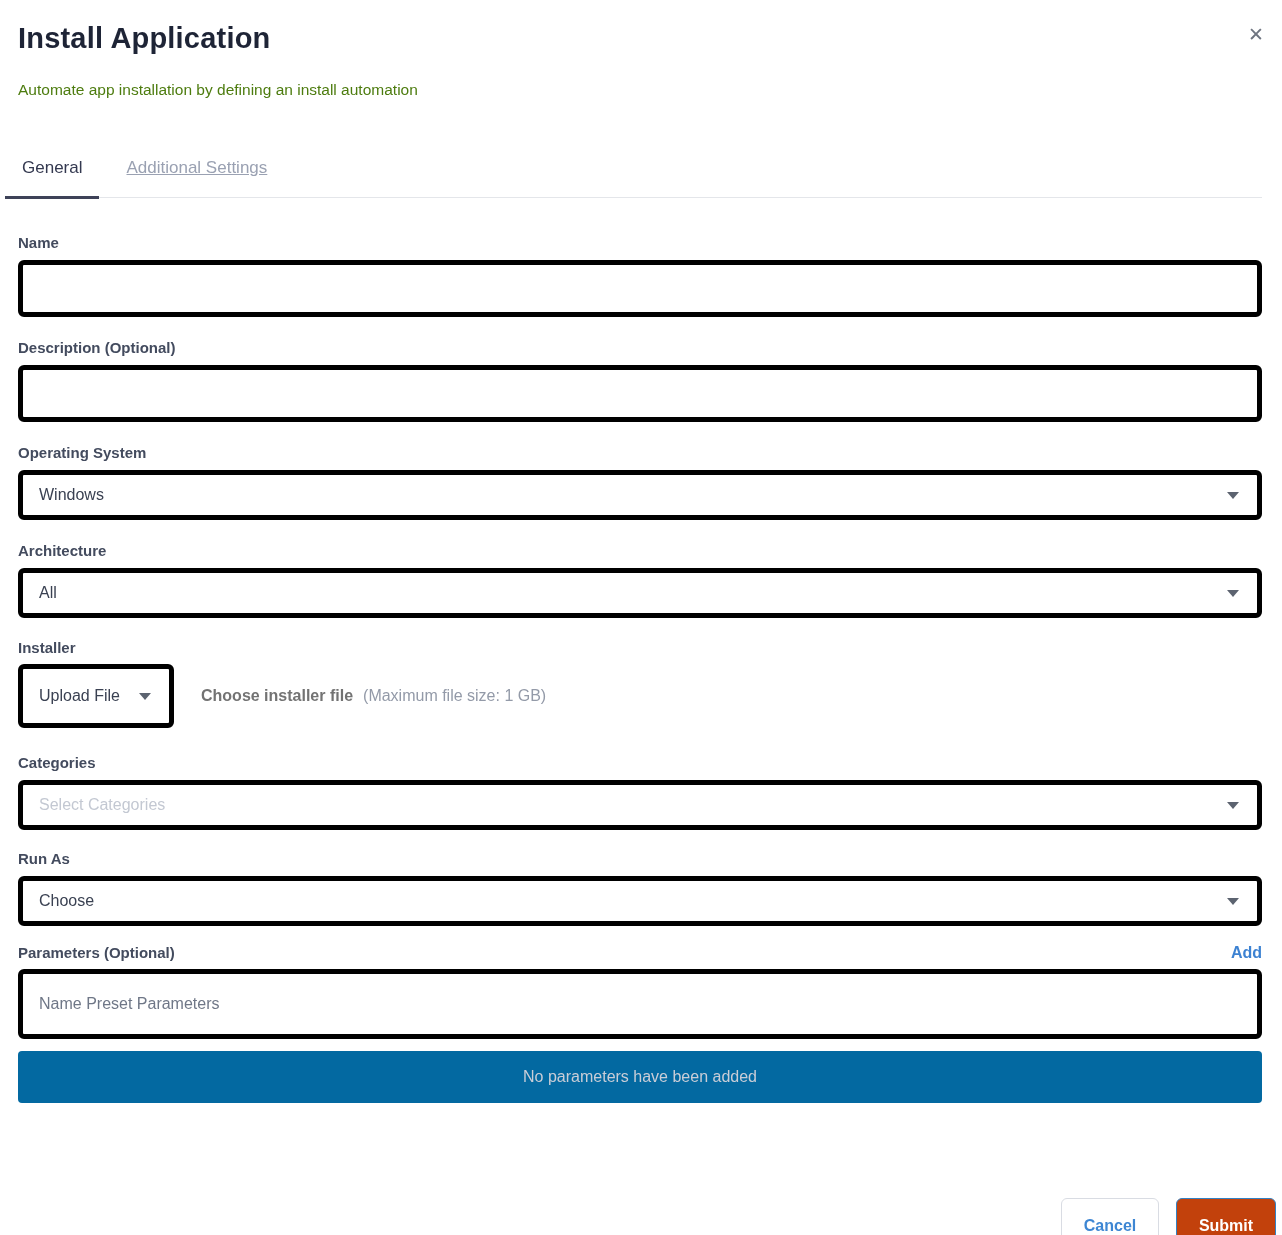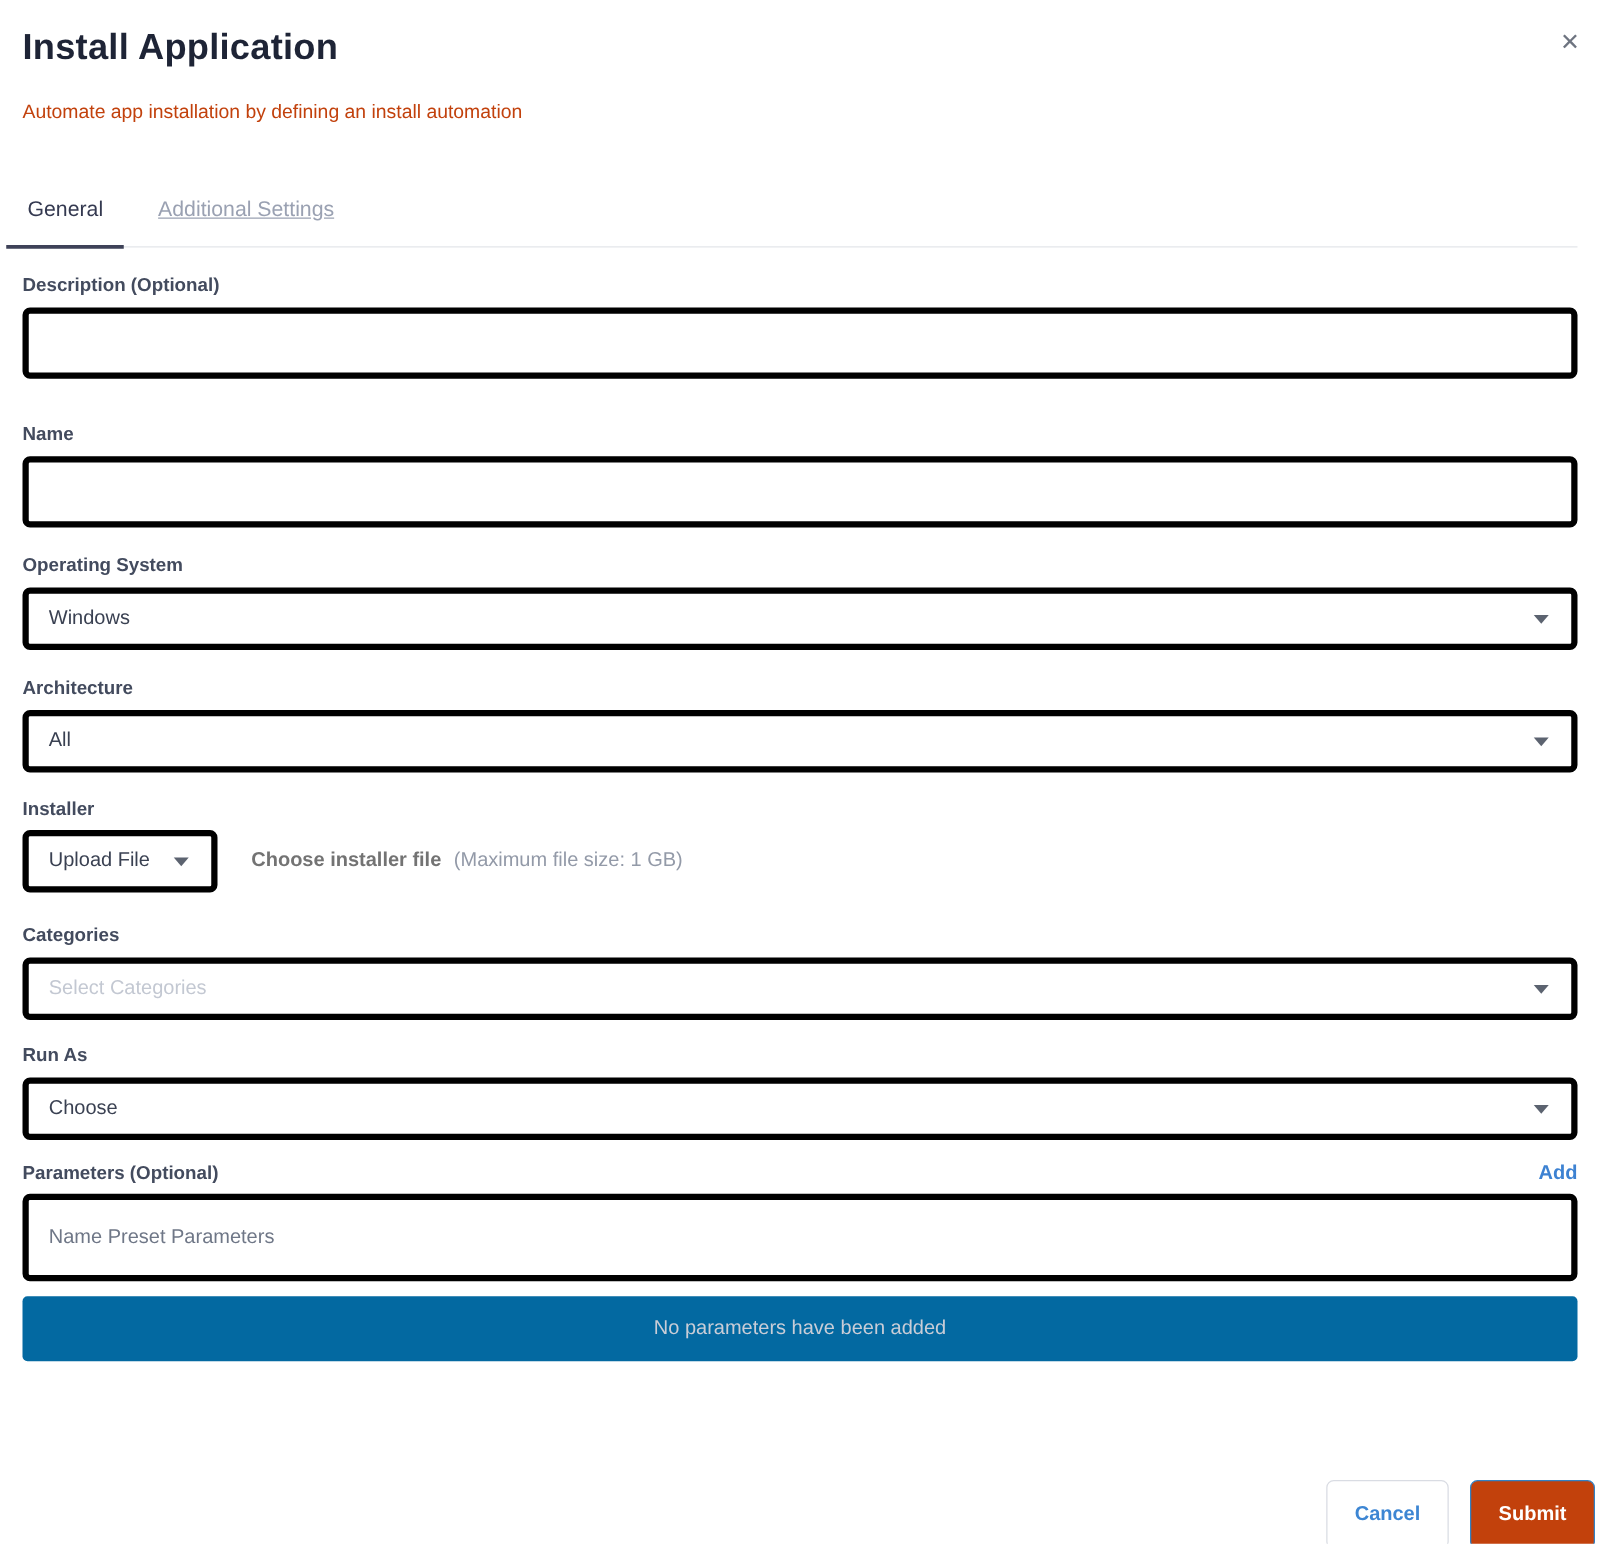--- a/index.html
+++ b/index.html
@@ -2,21 +2,21 @@
 <html><head>
 <meta charset="utf-8">
 <style>
   * { margin: 0; padding: 0; box-sizing: border-box; }
   html, body { width: 1282px; height: 1235px; background: #ffffff; overflow: hidden; }
   body { font-family: "Liberation Sans", "DejaVu Sans", sans-serif; color: #2a3142; }
 
   .dialog { position: relative; width: 1282px; height: 1235px; padding: 20px 20px 0 18px; background: #fff; }
 
   .dialog-title { font-size: 29px; font-weight: 700; color: #1e2436; letter-spacing: 0.2px; line-height: 36px; }
-  .dialog-subtitle { margin-top: 24px; font-size: 15.5px; color: #c2410c; line-height: 20px; }
+  .dialog-subtitle { margin-top: 24px; font-size: 15.5px; color: #4d7c0f; line-height: 20px; }
 
   .close-btn { position: absolute; top: 22px; right: 14px; width: 24px; height: 24px;
     display: flex; align-items: center; justify-content: center;
     font-size: 19px; color: #6e7480; cursor: pointer; line-height: 1; }
 
   
   .tabs { display: flex; margin-top: 56px; margin-left: -13px; border-bottom: 1px solid #e4e6ea; }
   .tab { padding: 0 17px 16px 17px; font-size: 17px; line-height: 24px; cursor: pointer;
     border-bottom: 3px solid transparent; margin-bottom: -2px; }
   .tab.active { color: #343950; font-weight: 500; border-bottom-color: #3e4258; }
@@ -34,21 +34,21 @@
   .select { height: 50px; margin-top: 8px; padding: 0 18px 0 16px;
     display: flex; align-items: center; justify-content: space-between; cursor: pointer; }
   .select-value { color: #3a4152; }
   .select-value.placeholder { color: #c3c8d2; }
   .caret { width: 0; height: 0; border-left: 6px solid transparent; border-right: 6px solid transparent;
     border-top: 7px solid #5c6370; margin-left: 12px; flex: 0 0 auto; }
   .field-first { margin-top: 36px; }
 
   
   .installer-row { display: flex; align-items: center; margin-top: 7px; }
-  .select-small { width: 156px; height: 50px; margin-top: 0; }
+  .select-small { width: 156px; height: 64px; margin-top: 0; }
   .link { color: #737373; font-weight: 600; font-size: 16px; cursor: pointer; text-decoration: none; }
   .installer-row .link { margin-left: 27px; }
   .note { margin-left: 10px; color: #939aa8; font-weight: 500; font-size: 16px; }
 
   
   .param-label-row { display: flex; align-items: flex-end; justify-content: space-between; margin-top: 18px; }
   .add-link { font-size: 16px; font-weight: 600; color: #3d82d2; cursor: pointer; }
   .param-input { height: 70px; margin-top: 7px; }
   .empty-box { margin-top: 12px; height: 52px; background: #0369a1; border-radius: 4px;
     display: flex; align-items: center; justify-content: center; }
@@ -69,27 +69,27 @@
   <div class="close-btn">✕</div>
 
   <h1 class="dialog-title">Install Application</h1>
   <div class="dialog-subtitle">Automate app installation by defining an install automation</div>
 
   <div class="tabs">
     <div class="tab active">General</div>
     <div class="tab inactive">Additional Settings</div>
   </div>
 
-  <div class="field">
-    <div class="field-label">Description (Optional)</div>
+  <div class="field field-first">
+    <div class="field-label">Name</div>
     <input class="text-input" type="text" value="" style="">
   </div>
 
-  <div class="field field-first">
-    <div class="field-label">Name</div>
+  <div class="field">
+    <div class="field-label">Description (Optional)</div>
     <input class="text-input" type="text" value="" style="">
   </div>
 
   <div class="field">
     <div class="field-label">Operating System</div>
     <div class="select">
       <span class="select-value">Windows</span>
       <span class="caret"></span>
     </div>
   </div>

